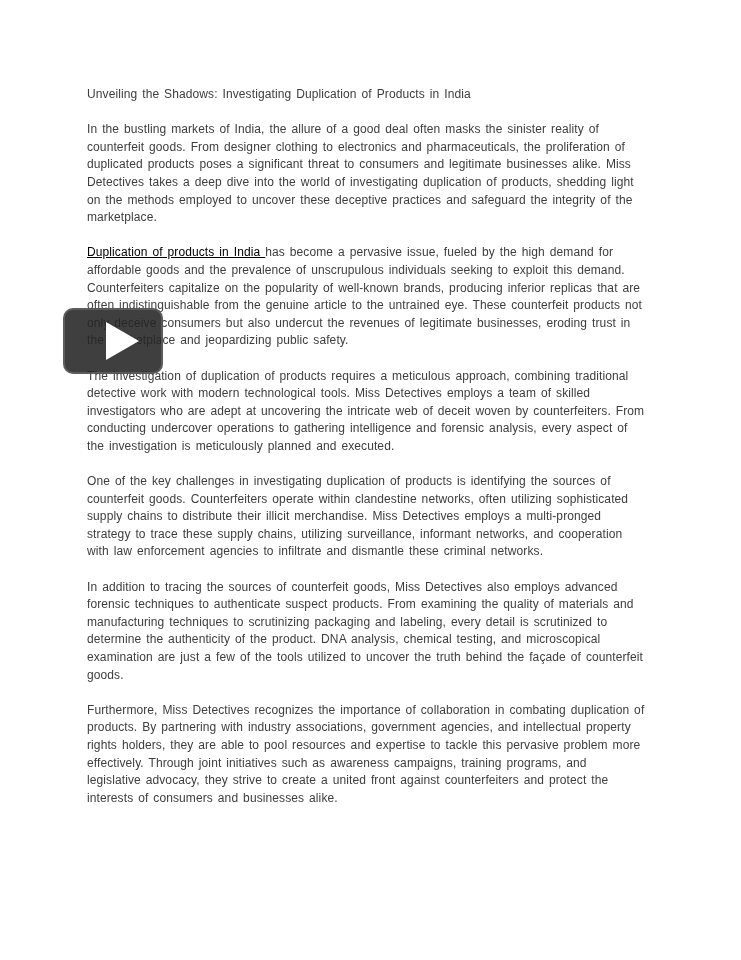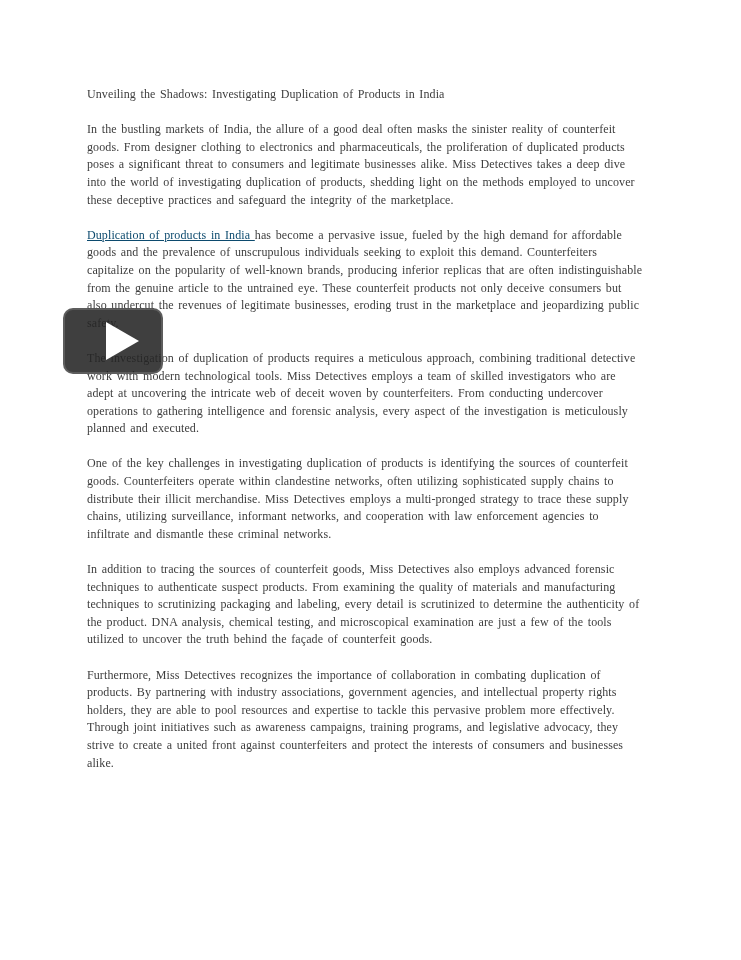--- a/index.html
+++ b/index.html
@@ -6,41 +6,41 @@
     margin: 0;
     padding: 0;
     background: #ffffff;
   }
   .page {
     position: relative;
     width: 741px;
     height: 960px;
     background: #ffffff;
     overflow: hidden;
-    font-family: Liberation Serif, serif;
+    font-family: Liberation Sans, sans-serif;
   }
   .content {
     position: absolute;
     left: 87px;
     top: 86px;
     width: 558px;
     color: #3d3d3d;
     font-size: 12px;
     line-height: 17.6px;
     word-spacing: 1.5px;
     letter-spacing: 0.1px;
   }
   .content p {
     margin: 0 0 17.6px 0;
   }
   .title {
     color: #3d3d3d;
   }
   .link {
-    color: #0c4a6e;
+    color: #000000;
     text-decoration: underline;
     cursor: pointer;
   }
   .play-overlay {
     position: absolute;
     left: 63px;
     top: 308px;
     width: 100px;
     height: 66px;
     background: rgba(36, 36, 36, 0.88);

